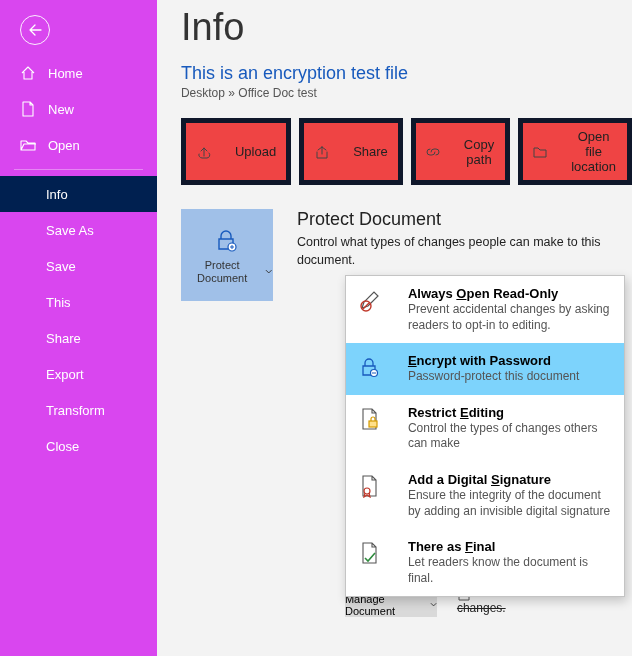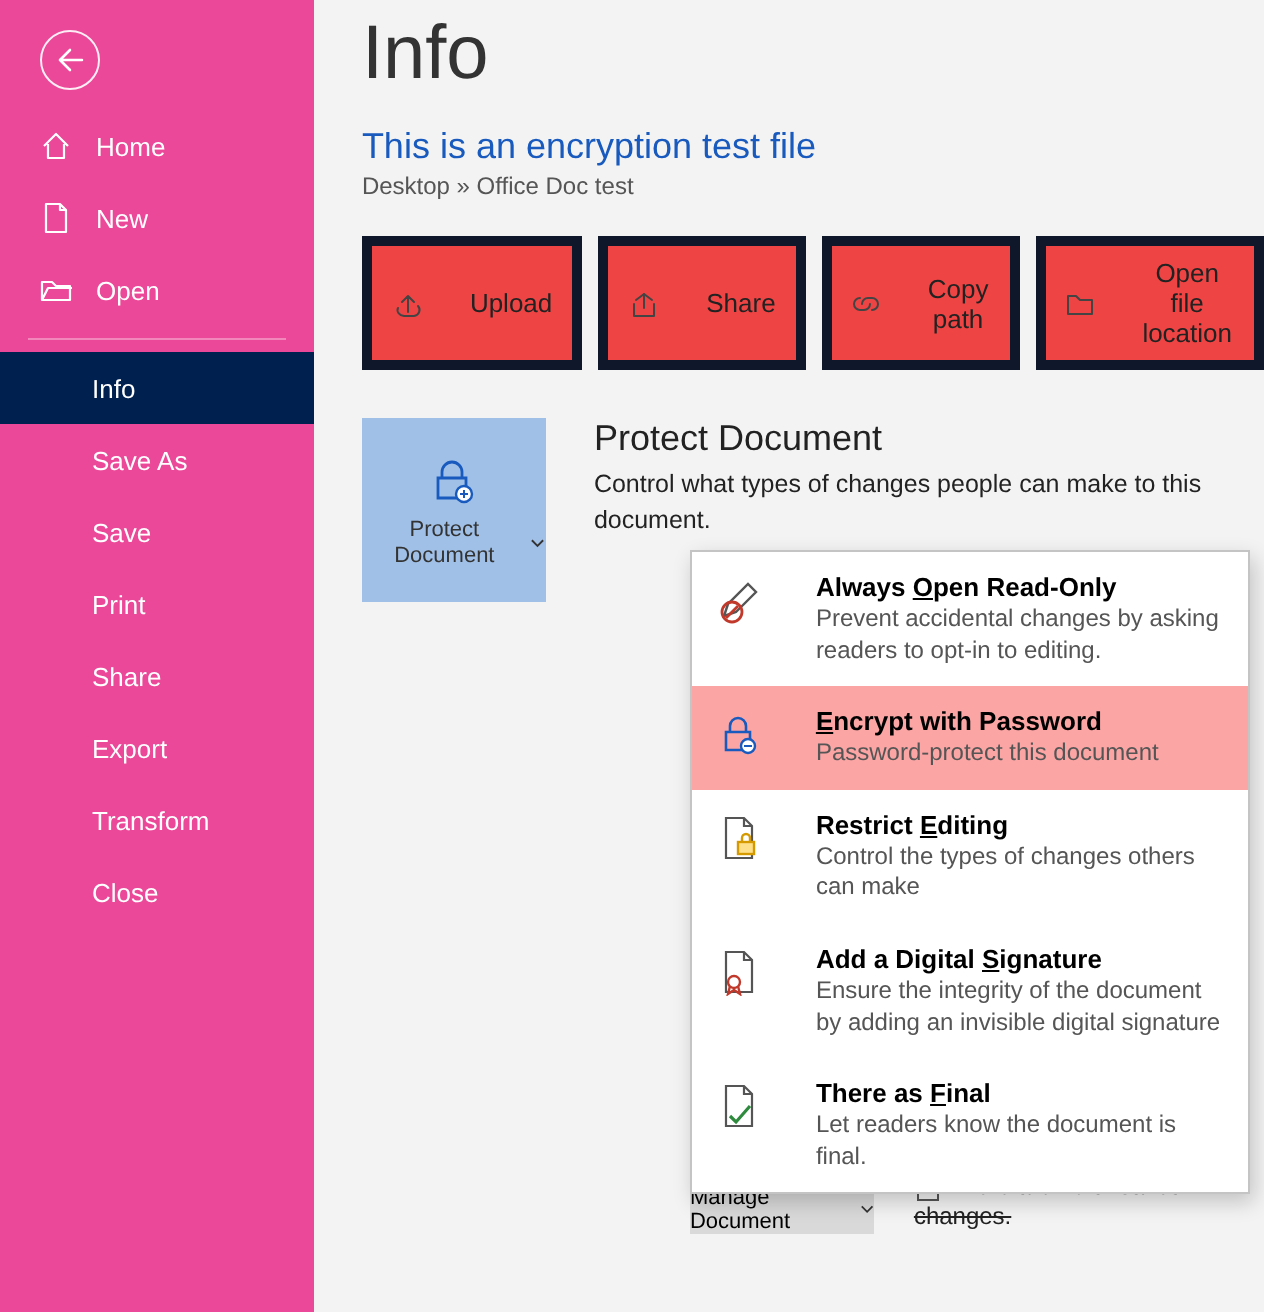--- a/index.html
+++ b/index.html
@@ -1,18 +1,18 @@
 <!DOCTYPE html>
 <html><head>
 <meta charset="utf-8">
 <style>
   * { box-sizing: border-box; margin: 0; padding: 0; }
   html, body { width: 632px; height: 656px; overflow: hidden; font-family: "Segoe UI", Arial, sans-serif; background: #f3f3f3; }
   .shell { display: flex; width: 632px; height: 656px; }
-  .sidebar { width: 166px; background: #ec4899; color: #fff; display: flex; flex-direction: column; font-size: 13px; }
+  .sidebar { width: 166px; background: #d946ef; color: #fff; display: flex; flex-direction: column; font-size: 13px; }
   .back-area { padding: 15px 0 10px 20px; }
   .back-circle { width: 30px; height: 30px; border: 1px solid rgba(255,255,255,0.9); border-radius: 50%; display: flex; align-items: center; justify-content: center; cursor: pointer; }
   .nav-item { display: flex; align-items: center; gap: 12px; padding: 0 12px 0 20px; height: 36px; cursor: pointer; }
   .nav-item.noicon { padding-left: 46px; }
   .nav-item.selected { background: #002050; }
   .nav-icon { width: 16px; height: 16px; display: flex; align-items: center; justify-content: center; flex-shrink: 0; }
   .nav-sep { border-top: 1px solid rgba(255,255,255,0.35); margin: 6px 14px; }
   .main { flex: 1; background: #f3f3f3; position: relative; }
   .page-title { font-size: 38px; font-weight: 300; color: #333; padding: 6px 0 14px 24px; }
   .doc-title { font-size: 18px; color: #185abd; padding: 0 0 2px 24px; }
@@ -23,21 +23,21 @@
   .section-row { display: flex; align-items: flex-start; padding: 0 0 16px 24px; gap: 24px; }
   .tile { width: 92px; height: 92px; background: #d9d9d9; color: #333; border: none; font-family: inherit; font-size: 11px; display: flex; flex-direction: column; align-items: center; justify-content: center; gap: 4px; cursor: pointer; }
   .tile.highlight { background: #a0c0e8; }
   .tile .tile-ic { width: 30px; height: 30px; display: flex; align-items: center; justify-content: center; }
   .tile .tile-label { display: flex; align-items: center; gap: 2px; text-align: center; line-height: 1.2; }
   .section-text { flex: 1; padding-right: 10px; }
   .section-title { font-size: 18px; color: #222; margin-bottom: 4px; }
   .section-desc { font-size: 12.5px; color: #222; line-height: 1.4; }
   .dropdown { position: absolute; left: 188px; top: 275px; width: 280px; background: #fff; border: 1px solid #c4c4c4; box-shadow: 2px 4px 10px rgba(0,0,0,0.2); z-index: 10; }
   .dd-item { display: flex; gap: 24px; padding: 10px 12px 10px 10px; cursor: pointer; }
-  .dd-item.hovered { background: #fca5a5; }
+  .dd-item.hovered { background: #7dd3fc; }
   .dd-ic { width: 28px; height: 28px; flex-shrink: 0; display: flex; align-items: center; justify-content: center; }
   .dd-body { flex: 1; }
   .dd-title { font-size: 13px; font-weight: 600; color: #000; }
   .dd-title u { text-decoration: underline; }
   .dd-desc { font-size: 12px; color: #555; line-height: 1.3; margin-top: 1px; }
   .manage-tile { position: absolute; left: 188px; top: 563px; width: 92px; height: 54px; background: #d9d9d9; display: flex; flex-direction: column; align-items: center; justify-content: flex-end; font-size: 11px; cursor: pointer; }
   .unsaved { position: absolute; left: 300px; top: 586px; font-size: 12px; color: #222; }
   .unsaved .strike { text-decoration: line-through; }
   svg { display: block; }
 </style>
@@ -81,21 +81,21 @@
     <div class="nav-item noicon selected">
       <span>Info</span>
     </div>
     <div class="nav-item noicon">
       <span>Save As</span>
     </div>
     <div class="nav-item noicon">
       <span>Save</span>
     </div>
     <div class="nav-item noicon">
-      <span>Print</span>
+      <span>This</span>
     </div>
     <div class="nav-item noicon">
       <span>Share</span>
     </div>
     <div class="nav-item noicon">
       <span>Export</span>
     </div>
     <div class="nav-item noicon">
       <span>Transform</span>
     </div>

